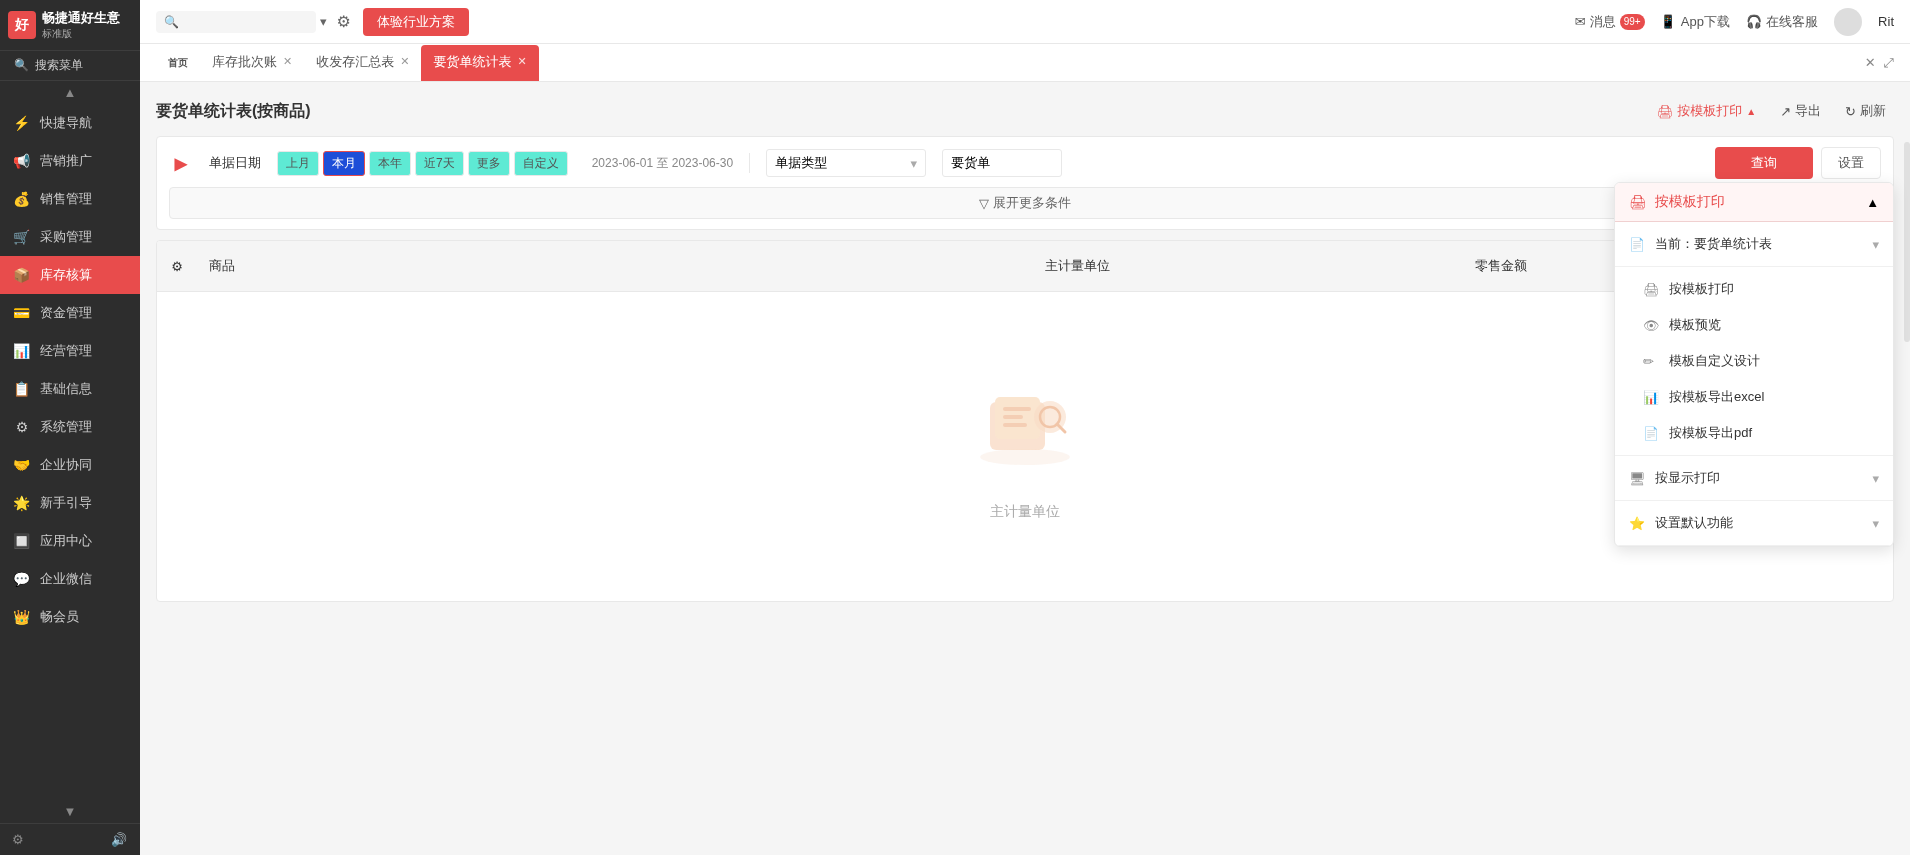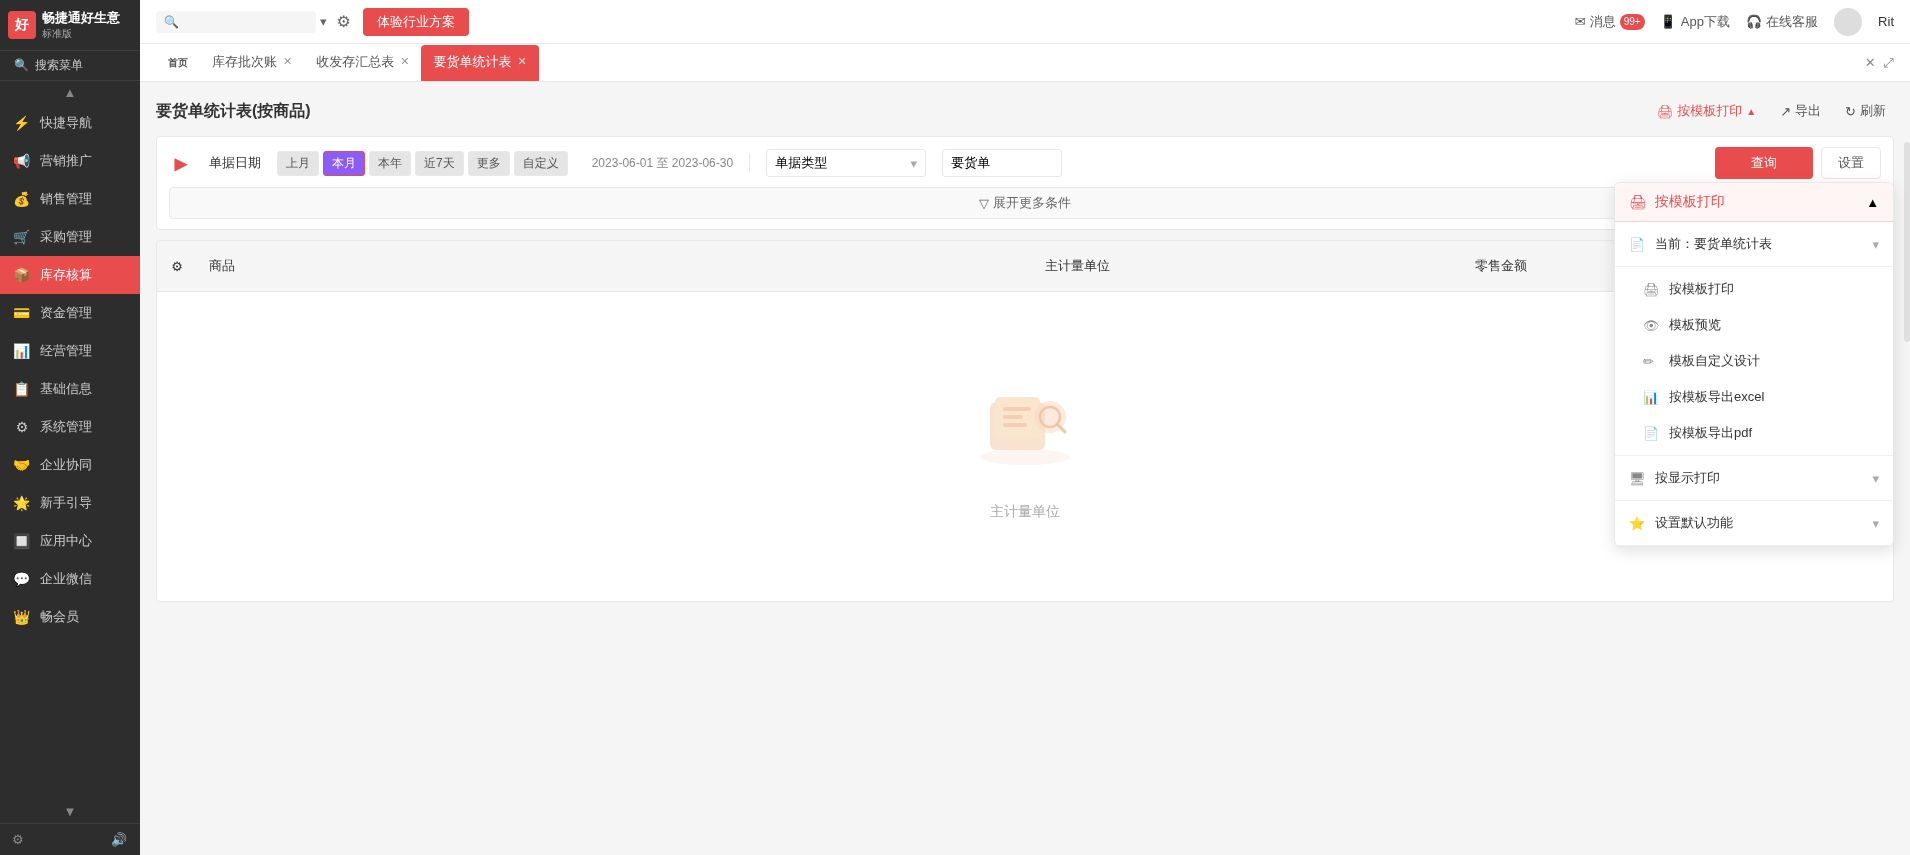--- a/index.html
+++ b/index.html
@@ -310,27 +310,27 @@
     }
     .date-btns {
       display: flex;
       align-items: center;
       gap: 4px;
     }
     .date-btn {
       padding: 3px 8px;
       border: 1px solid #e8e8e8;
       border-radius: 3px;
-      background: #e5e5e5;
+      background: #5eead4;
       font-size: 12px;
       cursor: pointer;
       color: #555;
     }
     .date-btn.active {
-      background: #8b5cf6;
+      background: #1d4ed8;
       color: white;
       border-color: #e84c4c;
       text-align: center;
     }
     .date-range {
       font-size: 12px;
       color: #888;
       margin-left: 8px;
     }
     .filter-divider {

